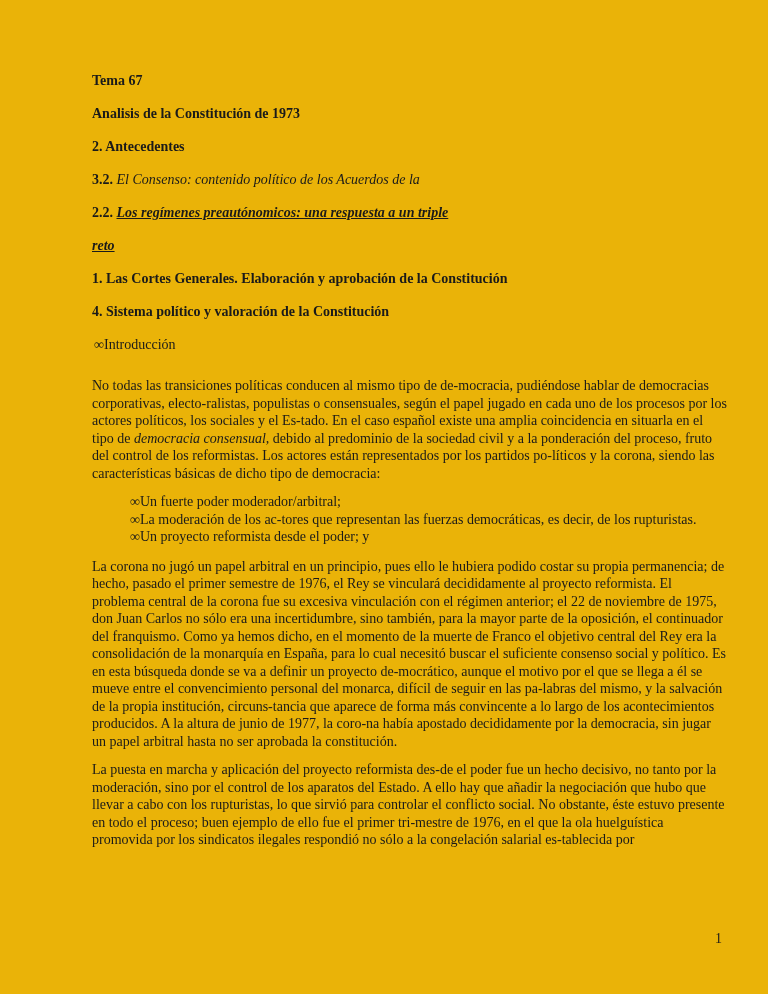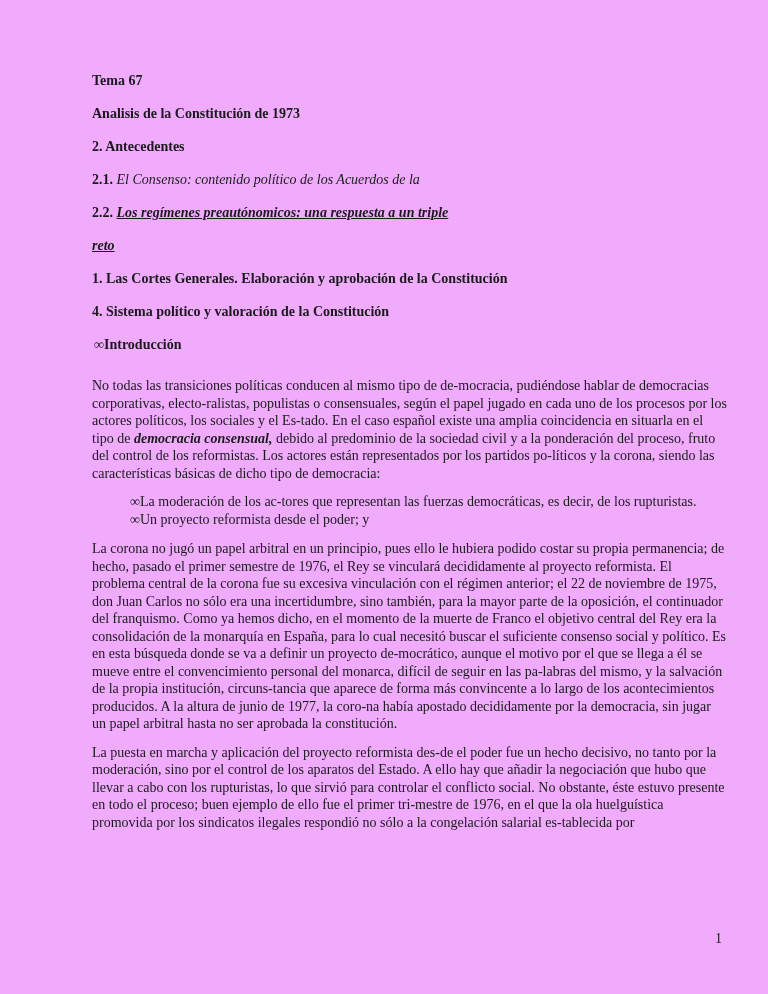--- a/index.html
+++ b/index.html
@@ -4,21 +4,21 @@
 <style>
   html, body {
     margin: 0;
     padding: 0;
     background: #ffffff;
   }
   .page {
     position: relative;
     width: 768px;
     height: 994px;
-    background: #f0abfc;
+    background: #eab308;
     box-sizing: border-box;
     padding: 72px 41px 0 92px;
     color: #1a1a1a;
     font-family: "Liberation Serif", "DejaVu Serif", serif;
     font-size: 14px;
     overflow: hidden;
   }
   .outline-line {
     font-weight: bold;
     margin: 0 0 16px 0;
@@ -29,32 +29,32 @@
     font-weight: normal;
     font-style: italic;
   }
   .outline-title-bolditalic {
     font-weight: bold;
     font-style: italic;
     text-decoration: underline;
     margin-top: 24px;
   }
   .intro-heading {
-    font-weight: bold;
+    font-weight: normal;
     margin: 0 0 24px 0;
     line-height: 17px;
     padding-left: 2px;
   }
   .body-para {
     margin: 0 0 11px 0;
     line-height: 17.5px;
     text-align: left;
   }
   .emphasis-bi {
-    font-weight: bold;
+    font-weight: normal;
     font-style: italic;
   }
   ul.char-list {
     list-style: none;
     margin: 0 0 12px 0;
     padding: 0 0 0 38px;
   }
   ul.char-list li {
     line-height: 17.5px;
   }
@@ -70,36 +70,37 @@
 
 <div class="page">
 
   <p class="outline-line">Tema 67</p>
 
   <p class="outline-line">Analisis de la Constitución de 1973</p>
 
 
   <p class="outline-line">2. Antecedentes</p>
 
-  <p class="outline-line"><span>2.1. </span><span class="outline-title-italic">El Consenso: contenido político de los Acuerdos de la</span></p>
+  <p class="outline-line"><span>3.2. </span><span class="outline-title-italic">El Consenso: contenido político de los Acuerdos de la</span></p>
 
 
   <p class="outline-line"><span>2.2. </span><span class="outline-title-bolditalic">Los regímenes preautónomicos: una respuesta a un triple</span></p>
 
   <p class="outline-line"><span class="outline-title-bolditalic">reto</span></p>
 
   <p class="outline-line">1. Las Cortes Generales. Elaboración y aprobación de la Constitución</p>
 
   <p class="outline-line">4. Sistema político y valoración de la Constitución</p>
 
   <p class="intro-heading"><span>∞</span><span>Introducción</span></p>
 
   <p class="body-para"><span>No todas las transiciones políticas conducen al mismo tipo de de-mocracia, pudiéndose hablar de democracias corporativas, electo-ralistas, populistas o consensuales, según el papel jugado en cada uno de los procesos por los actores políticos, los sociales y el Es-tado. En el caso español existe una amplia coincidencia en situarla en el tipo de </span><span class="emphasis-bi">democracia consensual,</span><span> debido al predominio de la sociedad civil y a la ponderación del proceso, fruto del control de los reformistas. Los actores están representados por los partidos po-líticos y la corona, siendo las características básicas de dicho tipo de democracia:</span></p>
 
   <ul class="char-list">
+    <li><span>∞</span><span>Un fuerte poder moderador/arbitral;</span></li>
     <li><span>∞</span><span>La moderación de los ac-tores que representan las fuerzas democráticas, es decir, de los rupturistas.</span></li>
     <li><span>∞</span><span>Un proyecto reformista desde el poder; y</span></li>
   </ul>
 
   <p class="body-para">La corona no jugó un papel arbitral en un principio, pues ello le hubiera podido costar su propia permanencia; de hecho, pasado el primer semestre de 1976, el Rey se vinculará decididamente al proyecto reformista. El problema central de la corona fue su excesiva vinculación con el régimen anterior; el 22 de noviembre de 1975, don Juan Carlos no sólo era una incertidumbre, sino también, para la mayor parte de la oposición, el continuador del franquismo. Como ya hemos dicho, en el momento de la muerte de Franco el objetivo central del Rey era la consolidación de la monarquía en España, para lo cual necesitó buscar el suficiente consenso social y político. Es en esta búsqueda donde se va a definir un proyecto de-mocrático, aunque el motivo por el que se llega a él se mueve entre el convencimiento personal del monarca, difícil de seguir en las pa-labras del mismo, y la salvación de la propia institución, circuns-tancia que aparece de forma más convincente a lo largo de los acontecimientos producidos. A la altura de junio de 1977, la coro-na había apostado decididamente por la democracia, sin jugar un papel arbitral hasta no ser aprobada la constitución.</p>
 
   <p class="body-para">La puesta en marcha y aplicación del proyecto reformista des-de el poder fue un hecho decisivo, no tanto por la moderación, sino por el control de los aparatos del Estado. A ello hay que añadir la negociación que hubo que llevar a cabo con los rupturistas, lo que sirvió para controlar el conflicto social. No obstante, éste estuvo presente en todo el proceso; buen ejemplo de ello fue el primer tri-mestre de 1976, en el que la ola huelguística promovida por los sindicatos ilegales respondió no sólo a la congelación salarial es-tablecida por</p>
 
   <div class="page-number">1</div>
 

